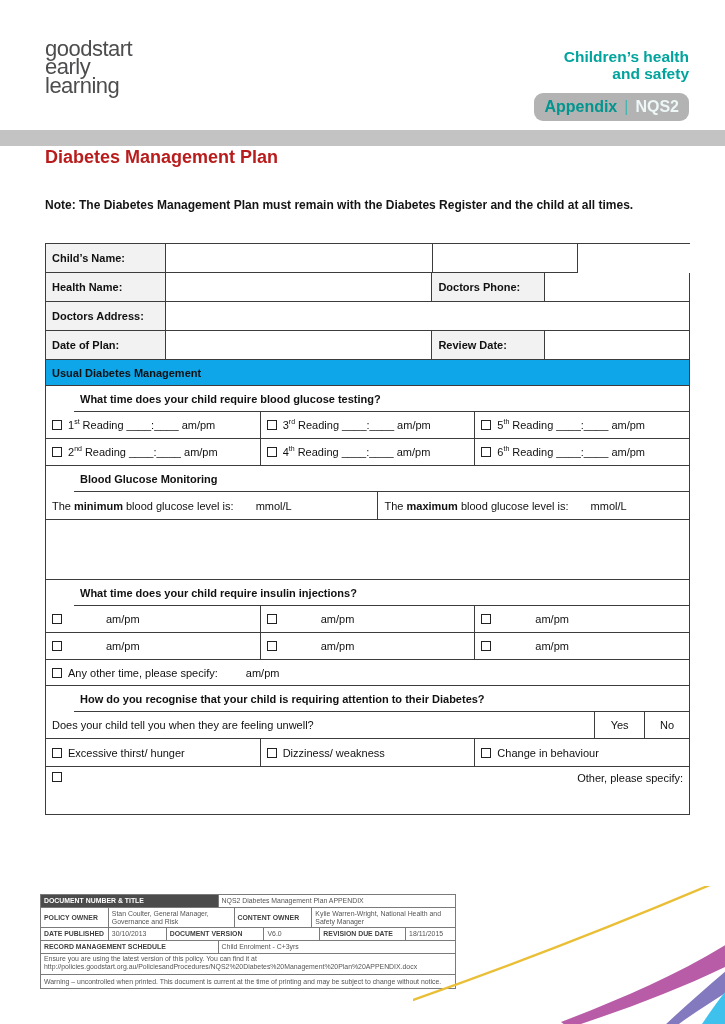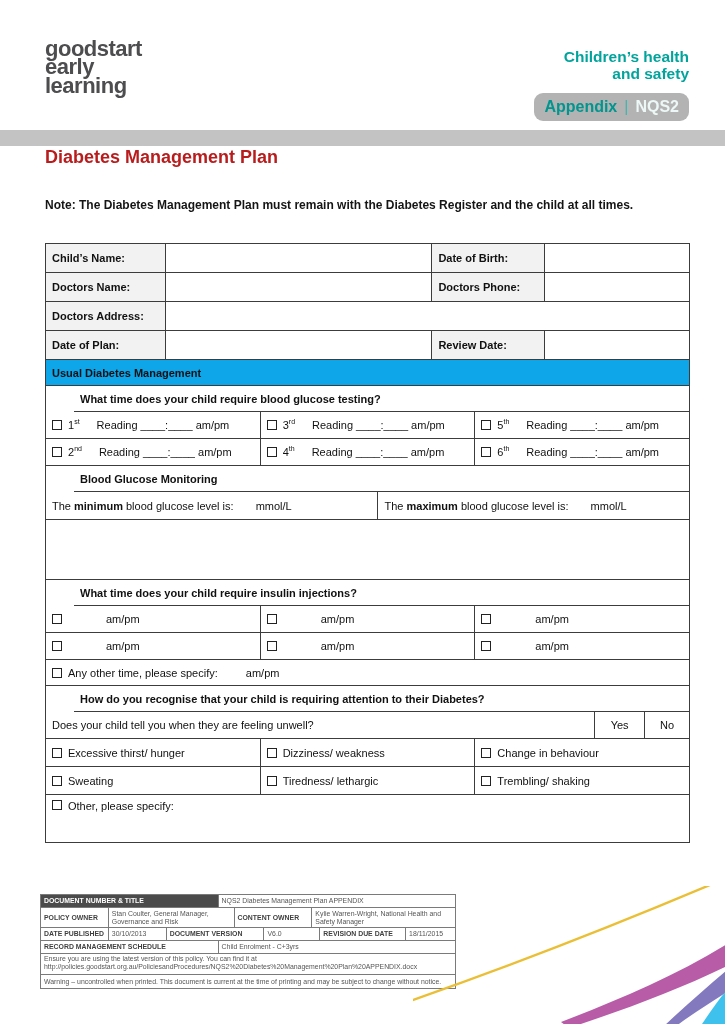--- a/index.html
+++ b/index.html
@@ -2,52 +2,52 @@
 <html><head>
 <meta charset="utf-8">
 <style>
   * { margin:0; padding:0; box-sizing:border-box; }
   html,body { width:725px; height:1024px; }
   body {
     position:relative; background:#ffffff; overflow:hidden;
     font-family:"Liberation Sans", sans-serif; color:#111;
   }
   
-  .logo { position:absolute; left:45px; top:40px; font-weight:bold; font-size:22px;
+  .logo { position:absolute; left:45px; top:40px; font-weight:normal; font-size:22px;
           line-height:0.84; color:#4d4d4f; letter-spacing:-0.5px; }
   .tagline { position:absolute; right:36px; top:48px; text-align:right;
              color:#00a49c; font-weight:bold; font-size:15.5px; line-height:1.12; }
   .badge { position:absolute; right:36px; top:93px; background:#b3b3b3; border-radius:9px;
            padding:5px 10px; font-size:16px; font-weight:bold; color:#00958f; }
   .badge .divider { color:#45b5af; font-weight:normal; margin:0 7px; }
   .badge .nqs { color:#ecf7f6; }
   .graybar { position:absolute; top:130px; left:0; width:725px; height:16px; background:#c3c3c3; }
   
   .title { position:absolute; left:45px; top:147px; font-size:18px; font-weight:bold; color:#b91c1c; }
   .note  { position:absolute; left:45px; top:198px; width:660px; font-size:12px; font-weight:bold; color:#151515; }
   
   .ftable { position:absolute; left:45px; top:243px; width:645px;
             border-top:1px solid #3c3c3c; border-left:1px solid #3c3c3c; font-size:11px; }
   .frow { display:flex; }
   .fc { border-right:1px solid #3c3c3c; border-bottom:1px solid #3c3c3c;
         display:flex; align-items:center; padding:0 6px; overflow:hidden; white-space:nowrap; }
   .lblc { background:#f2f2f2; font-weight:bold; }
   .sect { background:#0ea5e9; font-weight:bold; }
   .q { font-weight:bold;margin-left:28px; }
-  .topalign { align-items:flex-start; padding-top:5px; }
+  .topalign { align-items:flex-start; padding-top:5px;justify-content:space-between; }
   .b { font-weight:bold;margin-top:27px; }
   .w120{width:120px} .w267{width:267px} .w113{width:113px} .w145{width:145px}
   .w525{width:525px} .w215{width:215px} .w333{width:333px} .w312{width:312px}
   .w550{width:550px} .w50{width:50px} .w45{width:45px} .wfull{width:644px}
   .h29{height:29px} .h27{height:27px} .h26{height:26px} .h25{height:25px}
   .h28{height:28px} .h60{height:60px} .h48{height:48px}
   .cb { width:10px; height:10px; border:1px solid #222; background:#fff;
         flex:0 0 auto; margin-right:6px; }
   sup { font-size:7px; line-height:0; vertical-align:super; }
-  .sp { margin-left:17px; }
+  .sp { margin-left:3px; }
   .unit-min { margin-left:22px; }
   .gap-ampm { margin-left:38px; }
   .gap-other { margin-left:28px; }
   .center { justify-content:center; padding:0; }
   
   .dtable { position:absolute; left:40px; top:894px; width:416px;
             border-top:1px solid #7a7a7a; border-left:1px solid #7a7a7a;
             font-size:6.9px; color:#555; line-height:1.15; }
   .drow { display:flex; }
   .dc { border-right:1px solid #7a7a7a; border-bottom:1px solid #7a7a7a;
@@ -83,26 +83,25 @@
 <div class="graybar"></div>
 
 <div class="title">Diabetes Management Plan</div>
 <div class="note">Note: The Diabetes Management Plan must remain with the Diabetes Register and the child at all times.</div>
 
 <div class="ftable">
 
   <div class="frow">
     <div class="fc lblc w120 h29">Child’s Name:</div>
     <div class="fc w267 h29"></div>
-    <div class="fc lblc w113 h29">Date of Birth:</div>
     <div class="fc w145 h29"></div>
   </div>
 
   <div class="frow">
-    <div class="fc lblc w120 h29">Doctors Name:</div>
+    <div class="fc lblc w120 h29">Health Name:</div>
     <div class="fc w267 h29"></div>
     <div class="fc lblc w113 h29">Doctors Phone:</div>
     <div class="fc w145 h29"></div>
   </div>
 
   <div class="frow">
     <div class="fc lblc w120 h29">Doctors Address:</div>
     <div class="fc w525 h29"></div>
   </div>
 
@@ -231,34 +230,20 @@
     <div class="fc w215 h28">
       <span class="cb"></span>
       <span>Dizziness/ weakness</span>
     </div>
     <div class="fc w215 h28">
       <span class="cb"></span>
       <span>Change in behaviour</span>
     </div>
   </div>
 
-  <div class="frow">
-    <div class="fc w215 h28">
-      <span class="cb"></span>
-      <span>Sweating</span>
-    </div>
-    <div class="fc w215 h28">
-      <span class="cb"></span>
-      <span>Tiredness/ lethargic</span>
-    </div>
-    <div class="fc w215 h28">
-      <span class="cb"></span>
-      <span>Trembling/ shaking</span>
-    </div>
-  </div>
 
   <div class="frow">
     <div class="fc wfull h48 topalign">
       <span class="cb"></span>
       <span>Other, please specify:</span>
     </div>
   </div>
 
 </div>
 

